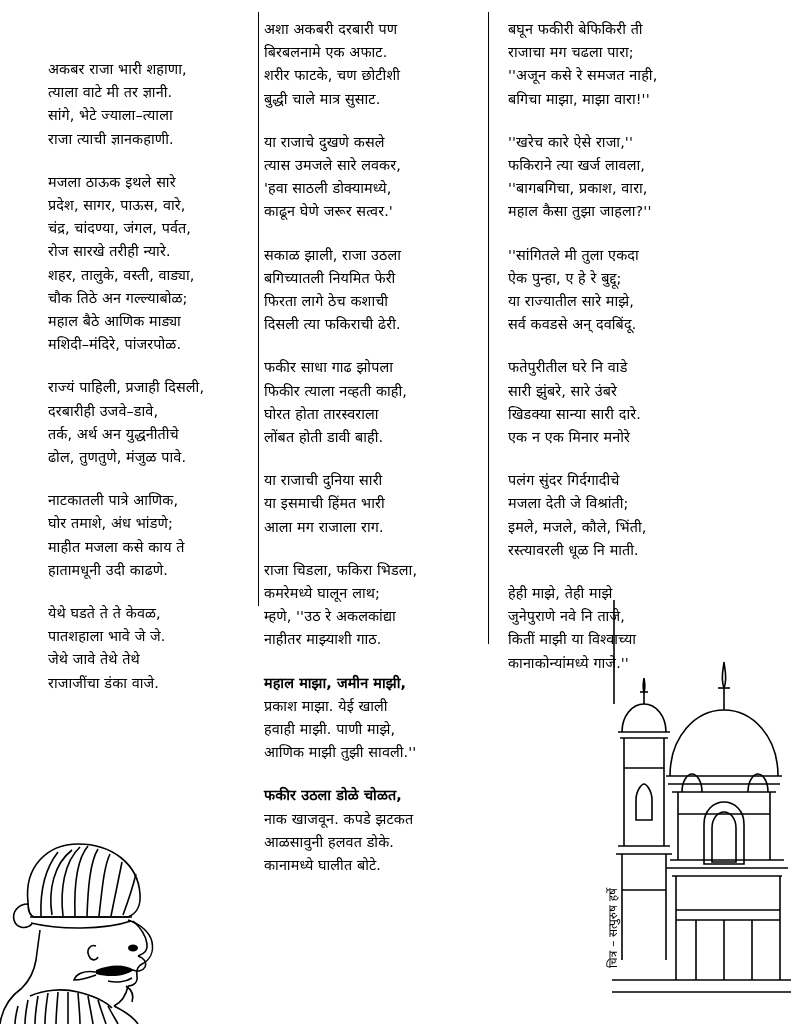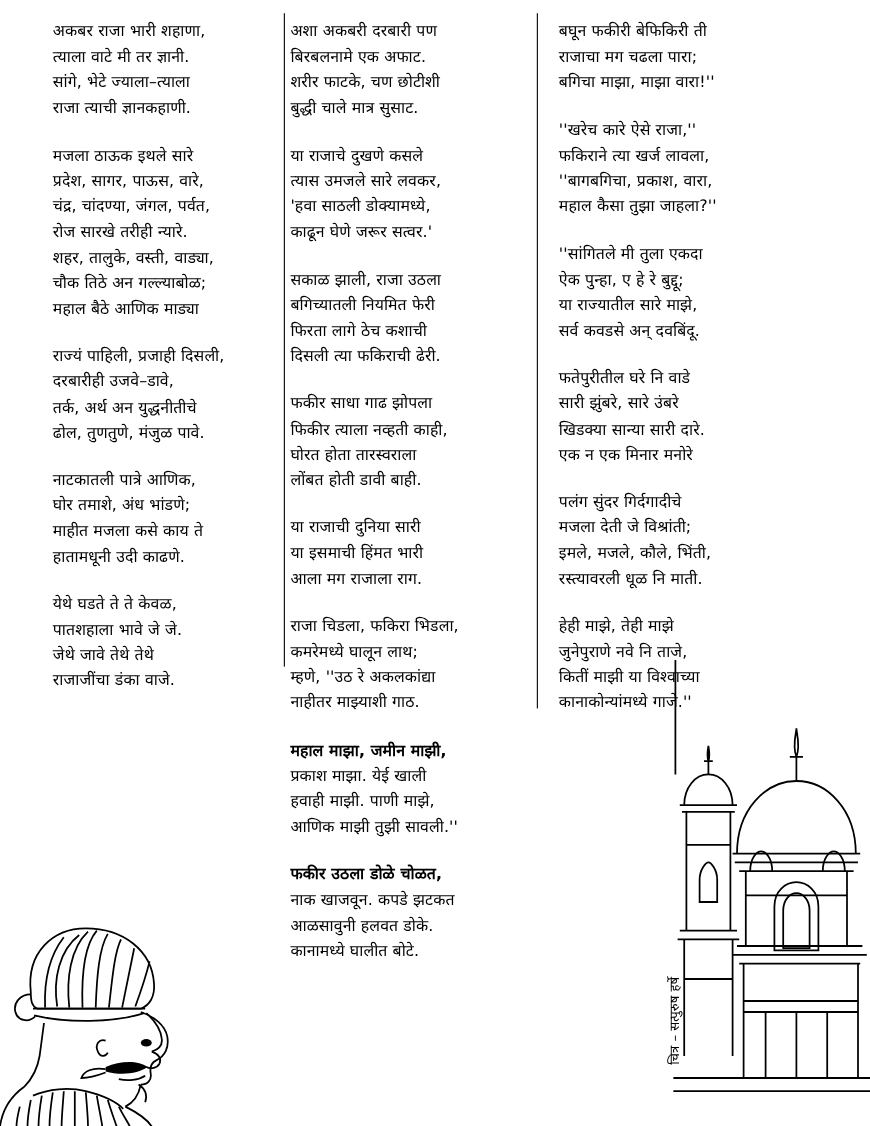--- a/index.html
+++ b/index.html
@@ -20,21 +20,21 @@
   #page {
     position: absolute;
     inset: 0;
   }
 
   .column {
     position: absolute;
     top: 18px;
     width: 205px;
   }
-  #col-1 { left: 48px; }
+  #col-1 { left: 48px; margin-top: 40px; }
   #col-2 { left: 264px; }
   #col-3 { left: 508px; }
 
   
   .col-rule {
     position: absolute;
     top: 12px;
     width: 1.4px;
     background: #000;
   }
@@ -100,20 +100,21 @@
       <div class="line">राजा त्याची ज्ञानकहाणी.</div>
     </div>
     <div class="stanza">
       <div class="line">मजला ठाऊक इथले सारे</div>
       <div class="line">प्रदेश, सागर, पाऊस, वारे,</div>
       <div class="line">चंद्र, चांदण्या, जंगल, पर्वत,</div>
       <div class="line">रोज सारखे तरीही न्यारे.</div>
       <div class="line">शहर, तालुके, वस्ती, वाड्या,</div>
       <div class="line">चौक तिठे अन गल्ल्याबोळ;</div>
       <div class="line">महाल बैठे आणिक माड्या</div>
+      <div class="line">मशिदी–मंदिरे, पांजरपोळ.</div>
     </div>
     <div class="stanza">
       <div class="line">राज्यं पाहिली, प्रजाही दिसली,</div>
       <div class="line">दरबारीही उजवे–डावे,</div>
       <div class="line">तर्क, अर्थ अन युद्धनीतीचे</div>
       <div class="line">ढोल, तुणतुणे, मंजुळ पावे.</div>
     </div>
     <div class="stanza">
       <div class="line">नाटकातली पात्रे आणिक,</div>
       <div class="line">घोर तमाशे, अंध भांडणे;</div>
@@ -175,20 +176,21 @@
       <div class="line">नाक खाजवून. कपडे झटकत</div>
       <div class="line">आळसावुनी हलवत डोके.</div>
       <div class="line">कानामध्ये घालीत बोटे.</div>
     </div>
   </div>
 
   <div class="column" id="col-3">
     <div class="stanza">
       <div class="line">बघून फकीरी बेफिकिरी ती</div>
       <div class="line">राजाचा मग चढला पारा;</div>
+      <div class="line">''अजून कसे रे समजत नाही,</div>
       <div class="line">बगिचा माझा, माझा वारा!''</div>
     </div>
     <div class="stanza">
       <div class="line">''खरेच कारे ऐसे राजा,''</div>
       <div class="line">फकिराने त्या खर्ज लावला,</div>
       <div class="line">''बागबगिचा, प्रकाश, वारा,</div>
       <div class="line">महाल कैसा तुझा जाहला?''</div>
     </div>
     <div class="stanza">
       <div class="line">''सांगितले मी तुला एकदा</div>

